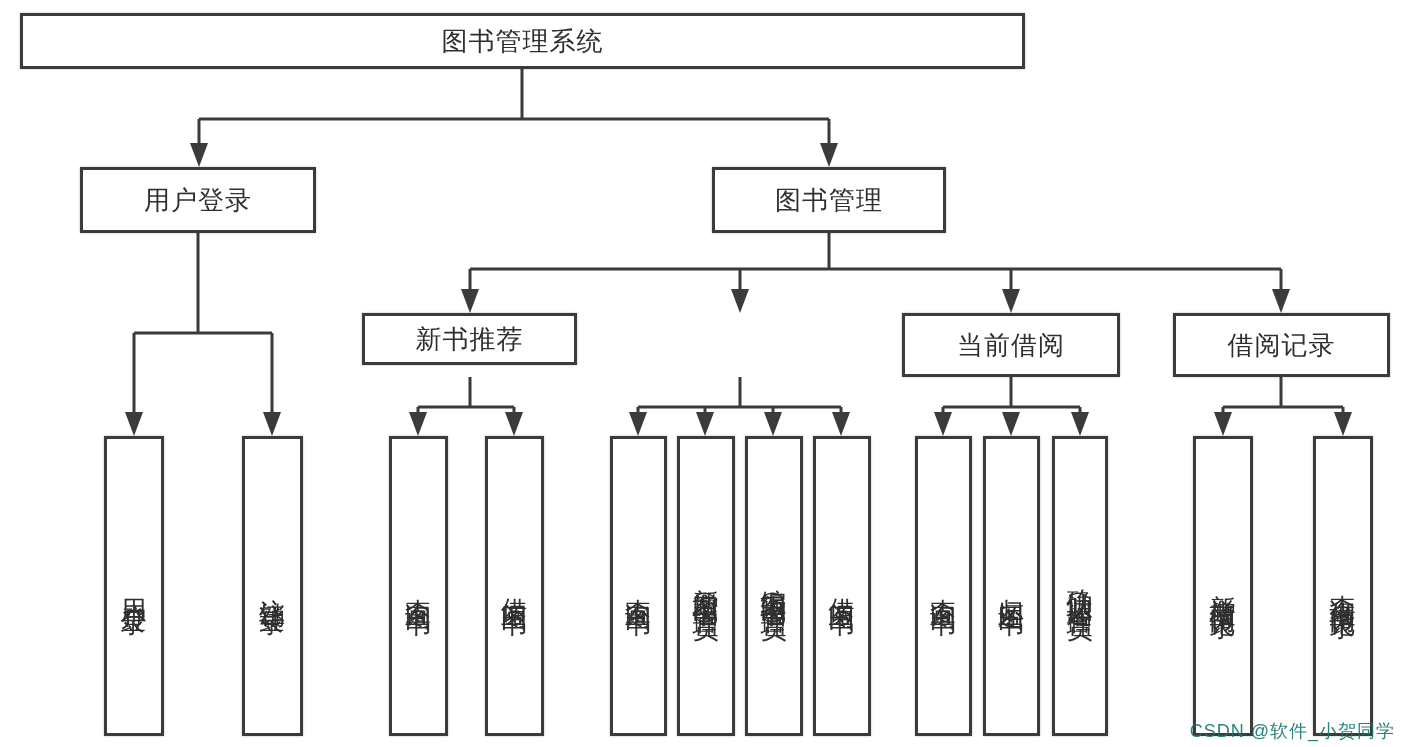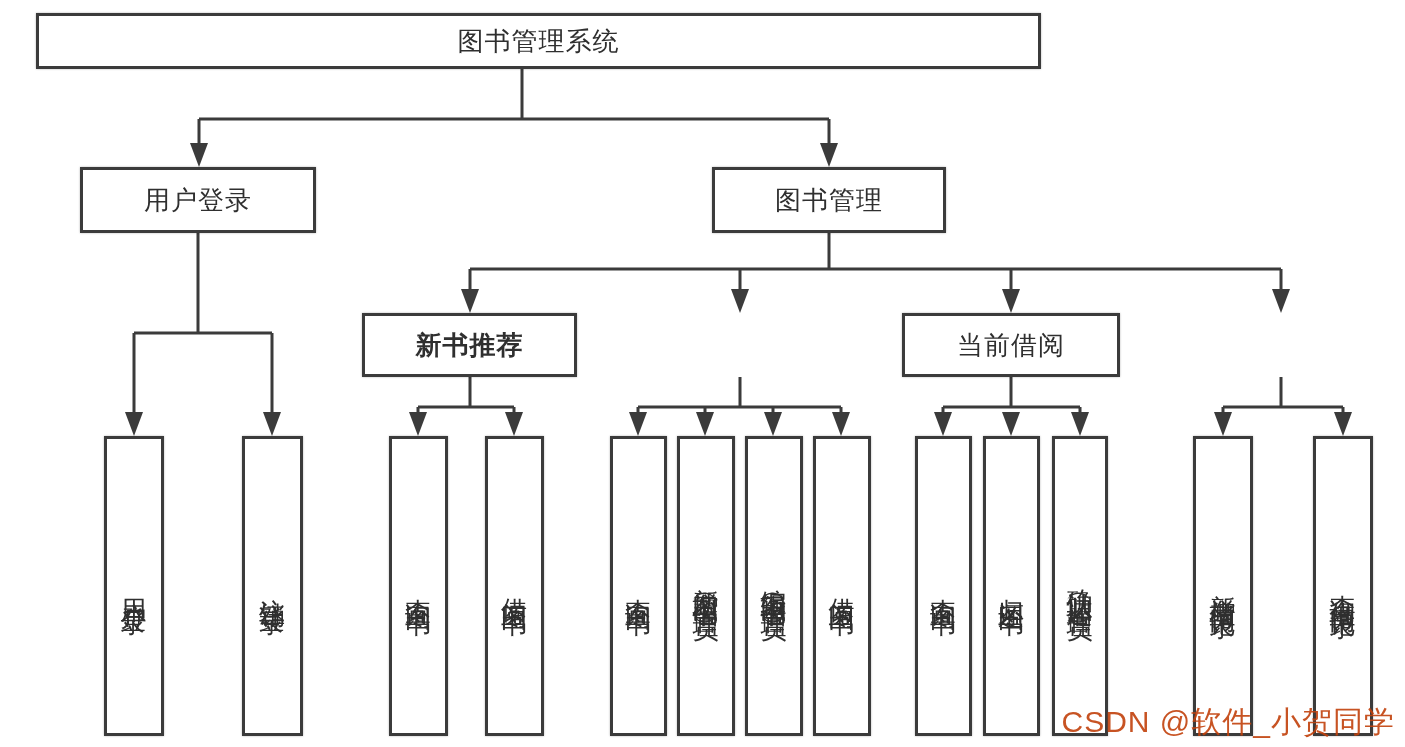--- a/index.html
+++ b/index.html
@@ -39,22 +39,22 @@
     text-orientation: mixed;
     font-size: 26px;
     letter-spacing: 4px;
     line-height: 1;
     white-space: nowrap;
   }
   .watermark {
     position: absolute;
     right: 10px;
     bottom: 4px;
-    font-size: 30px;
-    color: #c2410c;
+    font-size: 18px;
+    color: #0f766e;
     opacity: 0.9;
     z-index: 5;
     letter-spacing: 1px;
     white-space: nowrap;
   }
 </style>
 </head>
 <body>
 
 <div class="stage">
@@ -84,36 +84,39 @@
       <polygon points="764,412 782,412 773,436"></polygon>
       <polygon points="832,412 850,412 841,436"></polygon>
       <polygon points="934,412 952,412 943,436"></polygon>
       <polygon points="1002,412 1020,412 1011,436"></polygon>
       <polygon points="1071,412 1089,412 1080,436"></polygon>
       <polygon points="1214,412 1232,412 1223,436"></polygon>
       <polygon points="1334,412 1352,412 1343,436"></polygon>
     </g>
   </svg>
 
-  <div class="node" style="left:20px; top:13px; width:1005px; height:56px;margin-left:16px;">
+  <div class="node" style="left:20px; top:13px; width:1005px; height:56px;">
     <span class="hl">图书管理系统</span>
   </div>
 
   <div class="node" style="left:80px; top:167px; width:236px; height:66px;">
     <span class="hl">用户登录</span>
   </div>
   <div class="node" style="left:712px; top:167px; width:234px; height:66px;text-align:right;">
     <span class="hl">图书管理</span>
   </div>
 
-  <div class="node" style="left:362px; top:313px; width:215px; height:64px;font-weight:bold;">
+  <div class="node" style="left:362px; top:313px; width:215px; height:52px;">
     <span class="hl">新书推荐</span>
   </div>
   <div class="node" style="left:902px; top:313px; width:218px; height:64px;text-align:center;">
     <span class="hl">当前借阅</span>
+  </div>
+  <div class="node" style="left:1173px; top:313px; width:217px; height:64px;">
+    <span class="hl">借阅记录</span>
   </div>
 
   <div class="node" style="left:104px; top:436px; width:60px; height:300px;">
     <span class="vt">用户登录</span>
   </div>
   <div class="node" style="left:242px; top:436px; width:61px; height:300px;">
     <span class="vt">注销登录</span>
   </div>
 
   <div class="node" style="left:389px; top:436px; width:59px; height:300px;">

